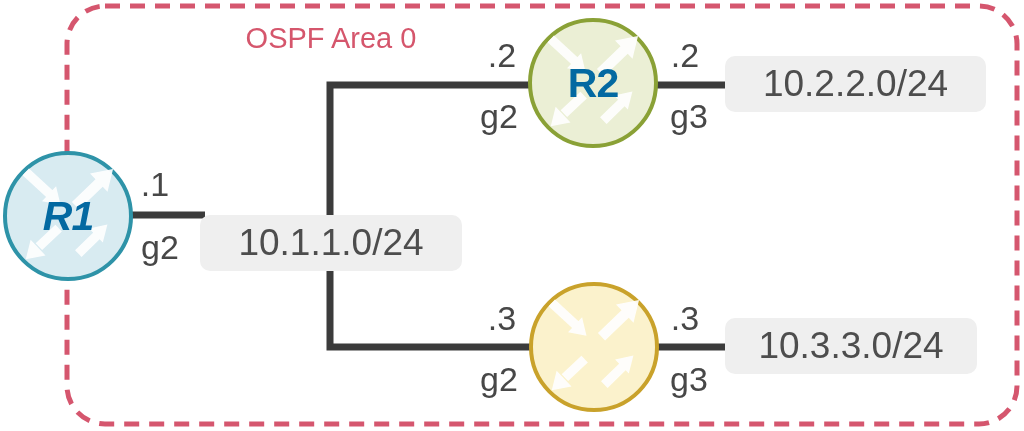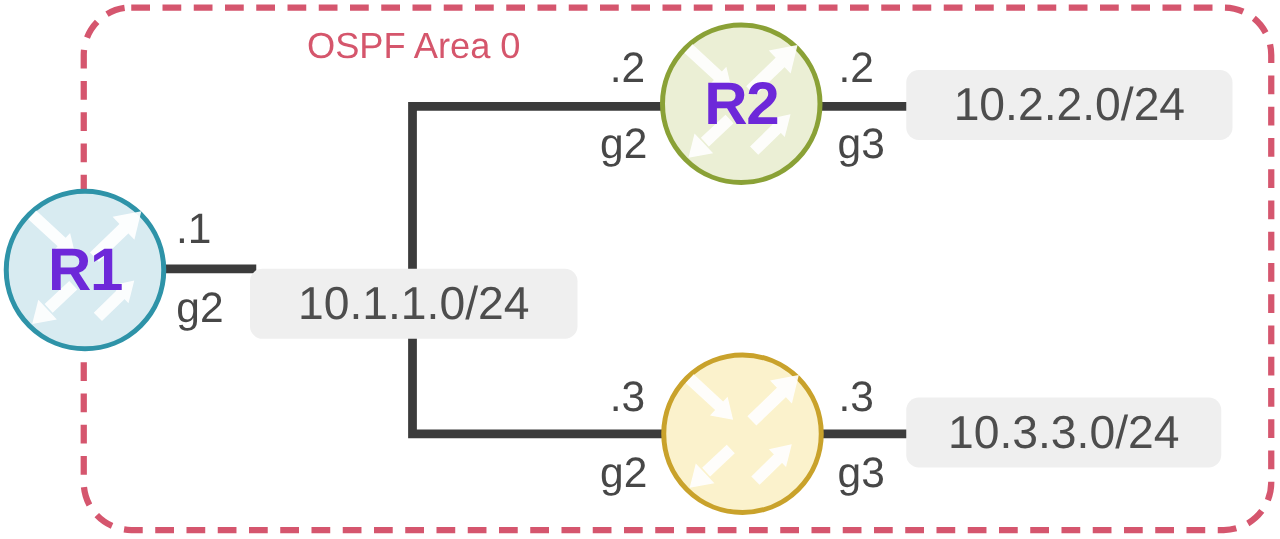--- a/index.html
+++ b/index.html
@@ -48,33 +48,33 @@
     width: 130px;
     height: 130px;
     border-radius: 50%;
     border: 4px solid;
     box-sizing: border-box;
     display: flex;
     align-items: center;
     justify-content: center;
     z-index: 2;
   }
-  #r1 { left: 3px;   top: 151px; background: #d8ebf1; border-color: #2e93a8; }
+  #r1 { left: 3px;   top: 151px; background: #d8ebf1; border-color: #2e93a8; font-style: italic; }
   #r2 { left: 528px; top: 18px;  background: #ebefd5; border-color: #8aa136; }
   #r3 { left: 529px; top: 282px; background: #fbf2cc; border-color: #c9a22b; }
   .router .arrows {
     position: absolute;
     left: 0; top: 0;
     width: 122px; height: 122px;
   }
   .rlabel {
     position: relative;
-    font-size: 48px;
+    font-size: 41px;
     font-weight: bold;
-    color: #6d28d9;
+    color: #0369a1;
     z-index: 3;
     letter-spacing: -1px;
   }
   .iflabel {
     position: absolute;
     transform: translate(-50%, -50%);
     font-size: 34px;
     color: #474747;
     z-index: 1;
     white-space: nowrap;

